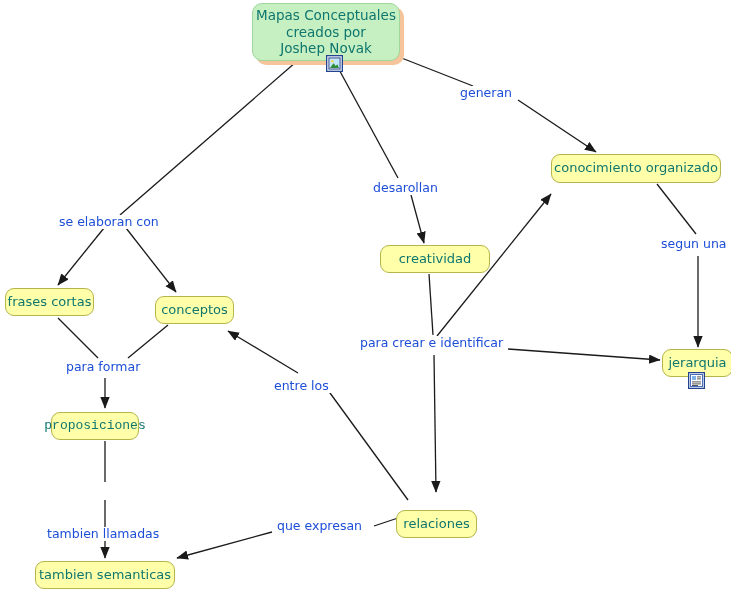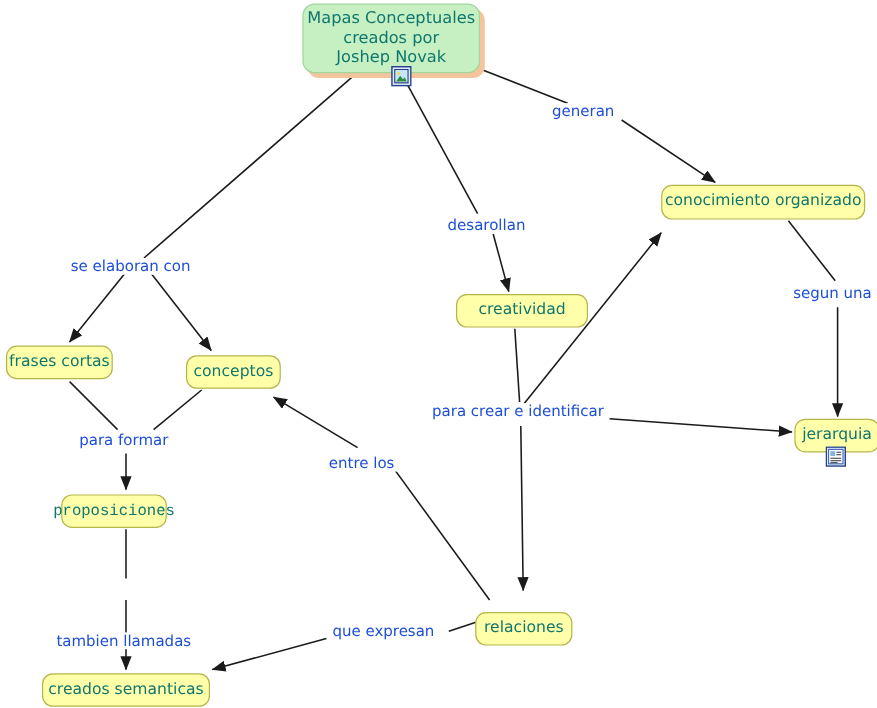--- a/index.html
+++ b/index.html
@@ -174,21 +174,21 @@
 
   <div class="node node-concept" style="left:51px; top:412px; width:88px; height:28px;font-family:Liberation Mono, monospace;">
     <span>proposiciones</span>
   </div>
 
   <div class="node node-concept" style="left:396px; top:494px; width:81px; height:28px;margin-top:16px;">
     <span>relaciones</span>
   </div>
 
   <div class="node node-concept" style="left:35px; top:561px; width:140px; height:28px;">
-    <span>creados semanticas</span>
+    <span>tambien semanticas</span>
   </div>
 
   <div class="edge-label" style="left:458px; top:86px;">generan</div>
 
   <div class="edge-label" style="left:371px; top:181px;">desarollan</div>
 
   <div class="edge-label" style="left:57px; top:215px;">se elaboran con</div>
 
   <div class="edge-label" style="left:659px; top:237px;">segun una</div>
 

